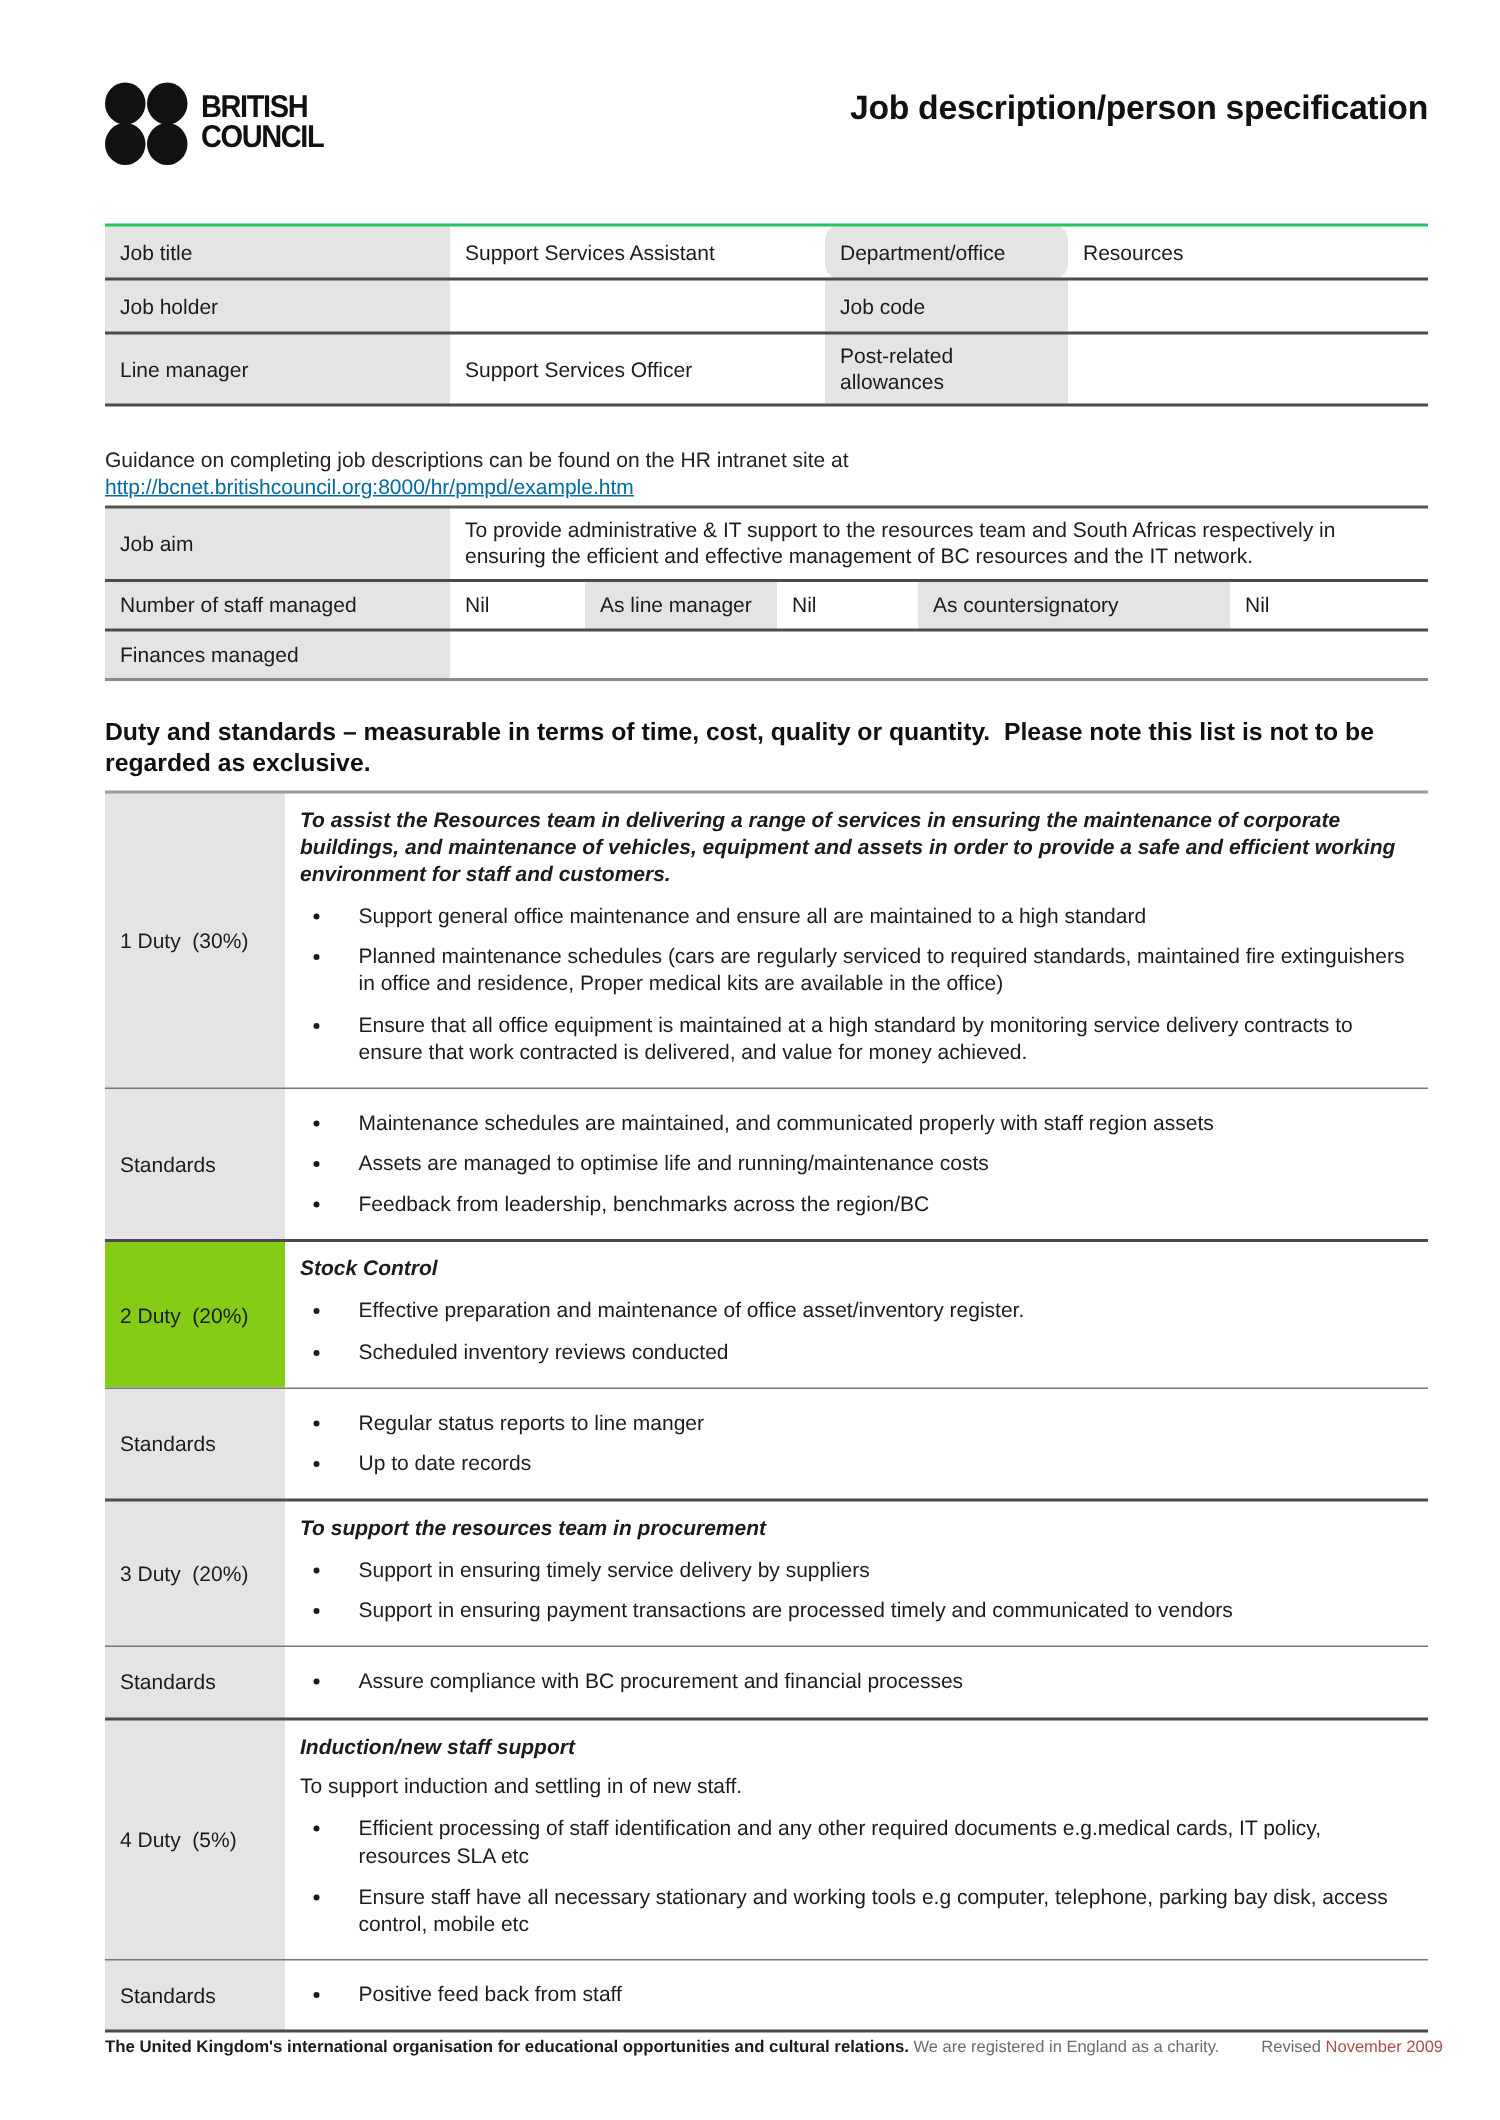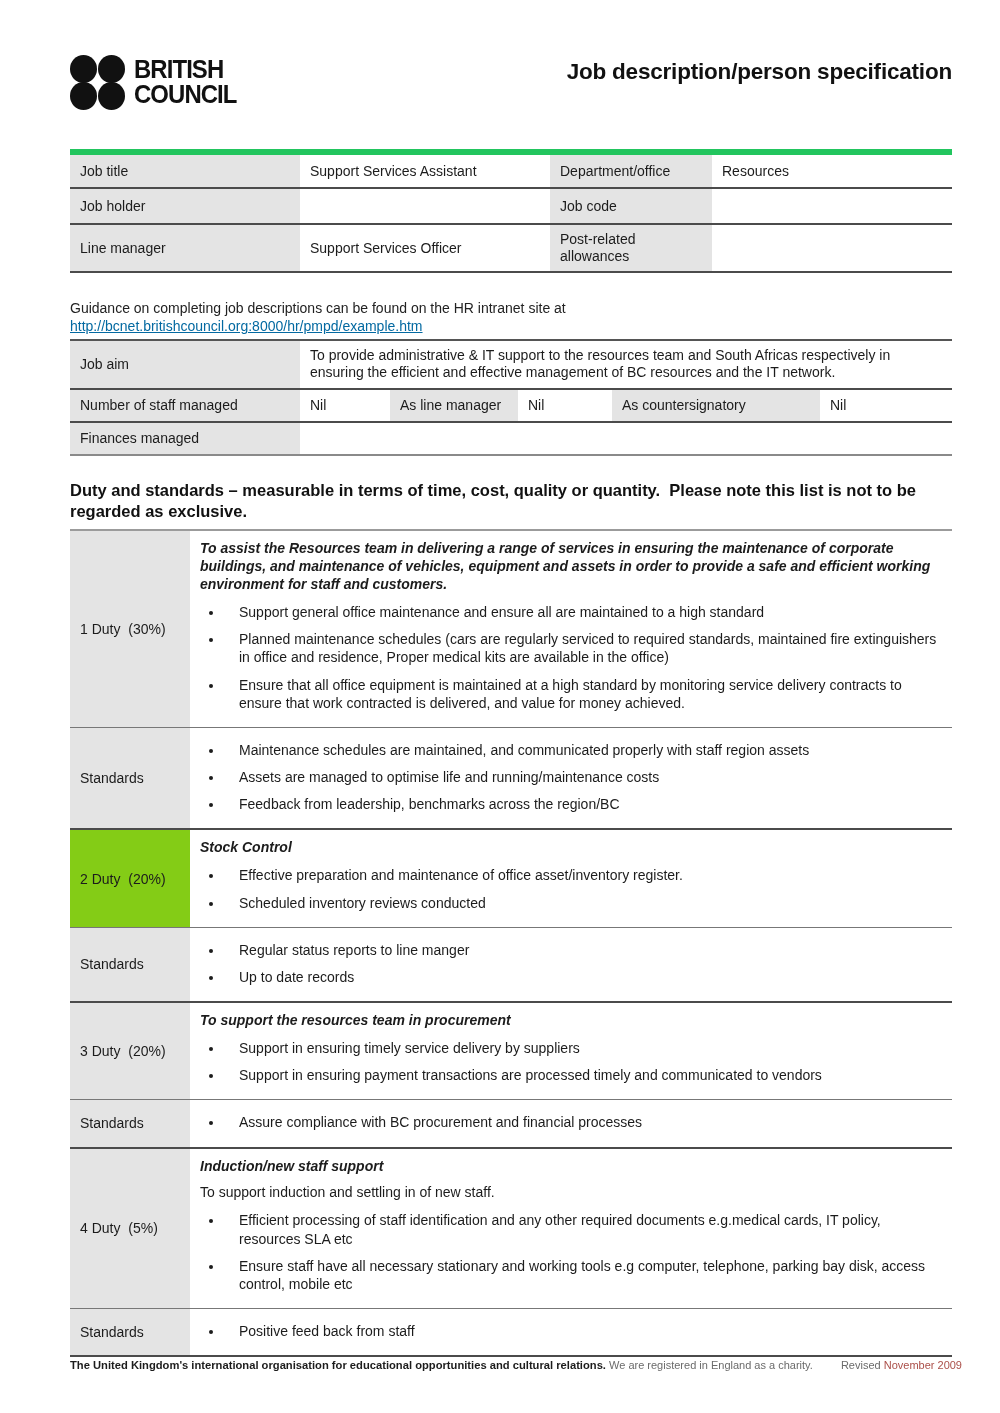--- a/index.html
+++ b/index.html
@@ -15,31 +15,31 @@
     height: 1413px;
     background: #ffffff;
     padding: 55px 48px 0 70px;
     overflow: hidden;
   }
   
   .header { display: flex; justify-content: space-between; align-items: flex-start; margin-bottom: 40px; }
   .logo { display: flex; align-items: center; gap: 9px; }
   .dots { display: grid; grid-template-columns: 27px 27px; grid-template-rows: 27px 27px; column-gap: 1px; row-gap: 0px; }
   .dot { width: 27px; height: 28px; background: #111; border-radius: 50%; }
-  .logo-text { font-weight: bold; font-size: 26px; line-height: 0.96; letter-spacing: -1px; color: #111; }
+  .logo-text { font-weight: bold; font-size: 21px; line-height: 0.96; letter-spacing: -1px; color: #111; }
   .logo-text span { display: block; transform: scaleX(0.92); transform-origin: left; }
   .doc-title { font-size: 22.5px; font-weight: bold; color: #111; margin-top: 4px; letter-spacing: -0.2px; }
 
   
   table { border-collapse: collapse; width: 882px; table-layout: fixed; }
   td { vertical-align: middle; padding: 6px 10px; }
   .lab { background: #e4e4e4; }
 
   
-  .info-table { border-top: 6px solid #22c55e; border-bottom: 2px solid #4b4b4b; margin-bottom: 26px; }
+  .info-table { border-top: 2px solid #22c55e; border-bottom: 2px solid #4b4b4b; margin-bottom: 26px; }
   .info-table tr { border-bottom: 2px solid #4b4b4b; }
   .info-table tr:last-child { border-bottom: none; }
   .info-table td { height: 36px; }
 
   
   .section-heading { font-size: 17px; font-weight: bold; color: #111; margin-bottom: 9px; }
   .guidance { line-height: 1.3; margin-bottom: 4px; color: #222; }
   .guidance a { color: #0369a1; text-decoration: underline; }
 
   .aim-table { border-top: 2px solid #555; border-bottom: 2px solid #8a8a8a; margin-bottom: 24px; }
@@ -98,21 +98,21 @@
     <colgroup>
         <col style="width:230px">
         <col style="width:250px">
         <col style="width:162px">
         <col style="width:240px">
       </colgroup>
     <tbody>
         <tr>
       <td class="lab" style="background: rgb(228, 228, 228);">Job title</td>
       <td>Support Services Assistant</td>
-      <td class="lab" style="background: rgb(228, 228, 228);">Department/office</td>
+      <td class="lab" style="background: rgb(228, 228, 228); border-radius: 10px;">Department/office</td>
       <td>Resources</td>
     </tr>
     <tr>
       <td class="lab" style="background: rgb(228, 228, 228);">Job holder</td>
       <td></td>
       <td class="lab" style="background: rgb(228, 228, 228);">Job code</td>
       <td></td>
     </tr>
     <tr>
       <td class="lab" style="background: rgb(228, 228, 228);">Line manager</td>

